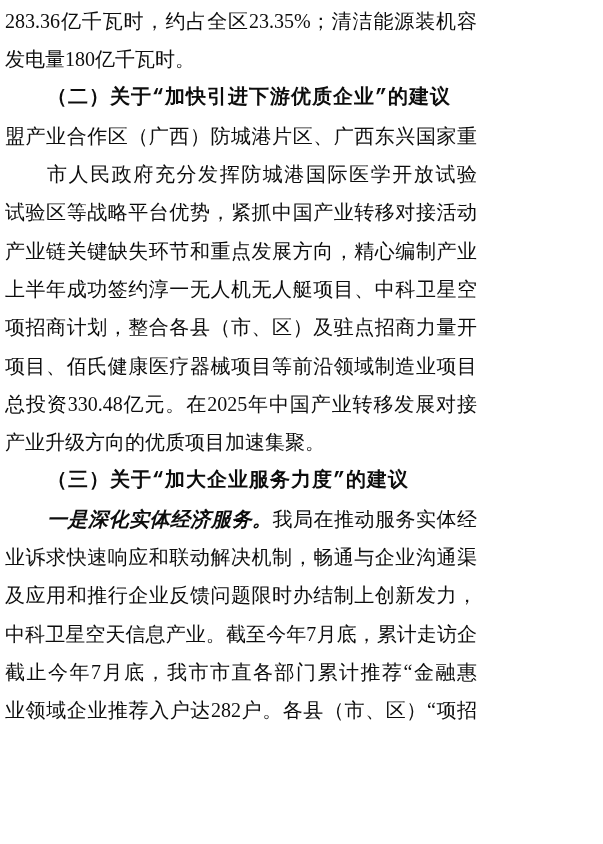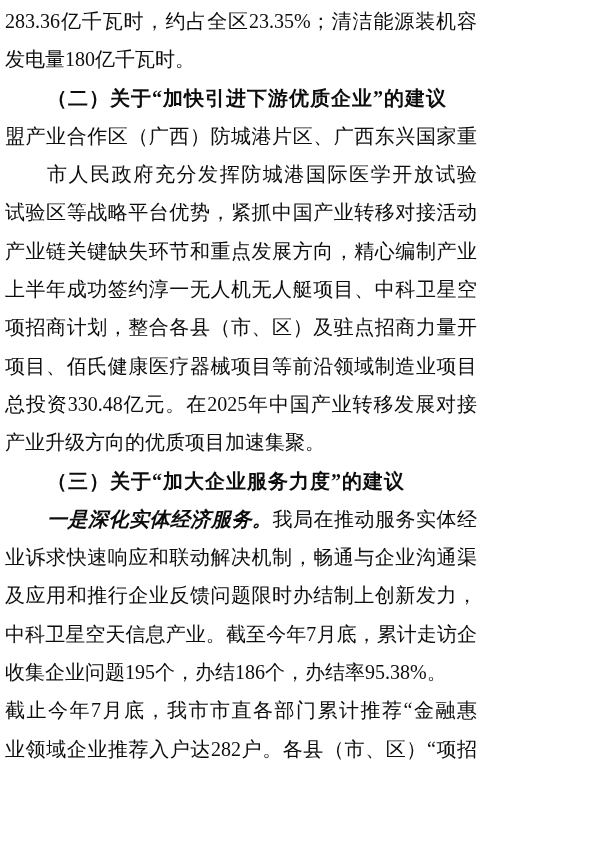--- a/index.html
+++ b/index.html
@@ -32,20 +32,21 @@
   }
   .line.fill {
     text-align-last: justify;
   }
   .line.indent {
     text-indent: 42px;
   }
   .line.heading {
     font-weight: 700;
     letter-spacing: 1px;
+    font-family: Liberation Mono, monospace;
   }
   .lead {
     font-weight: 700;
     font-style: italic;
   }
 </style>
 </head>
 <body>
 
 <div class="page">
@@ -69,20 +70,19 @@
         <div class="line"><span>产业升级方向的优质项目加速集聚。</span></div>
       </div>
       <div>
         <div class="line heading indent"><span>（三）关于“加大企业服务力度”的建议</span></div>
       </div>
       <div>
         <div class="line indent fill"><span class="lead">一是深化实体经济服务。</span><span>我局在推动服务实体经济 APP 普</span></div>
         <div class="line fill"><span>业诉求快速响应和联动解决机制，畅通与企业沟通渠道，努力解</span></div>
         <div class="line fill"><span>及应用和推行企业反馈问题限时办结制上创新发力，建立健全企</span></div>
         <div class="line fill"><span>中科卫星空天信息产业。截至今年7月底，累计走访企业1170人次，</span></div>
-        <div class="line"><span>收集企业问题195个，办结186个，办结率95.38%。</span></div>
       </div>
       <div>
         <div class="line fill"><span>截止今年7月底，我市市直各部门累计推荐“金融惠企”重点产</span></div>
         <div class="line fill"><span>业领域企业推荐入户达282户。各县（市、区）“项招商计划”贷</span></div>
       </div>
     </div>
 </div>
 
 </body></html>

